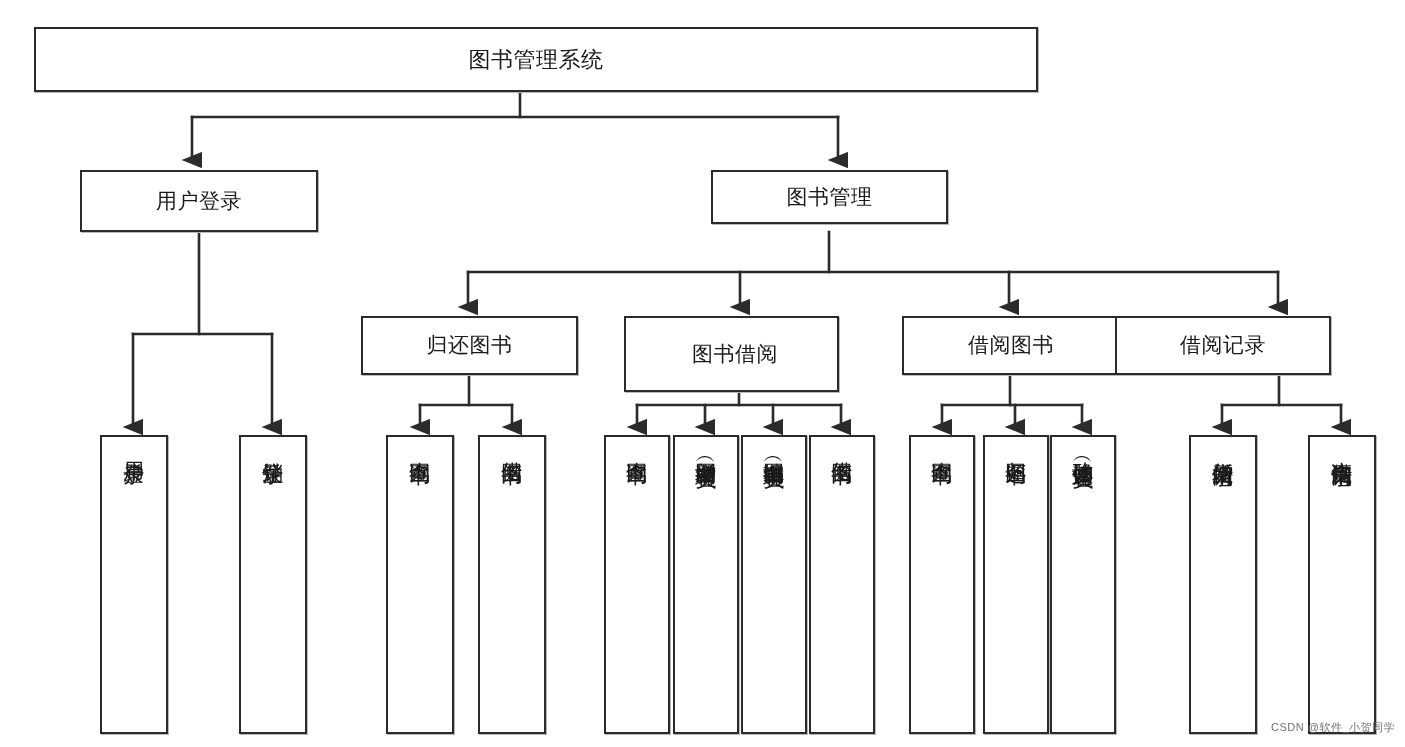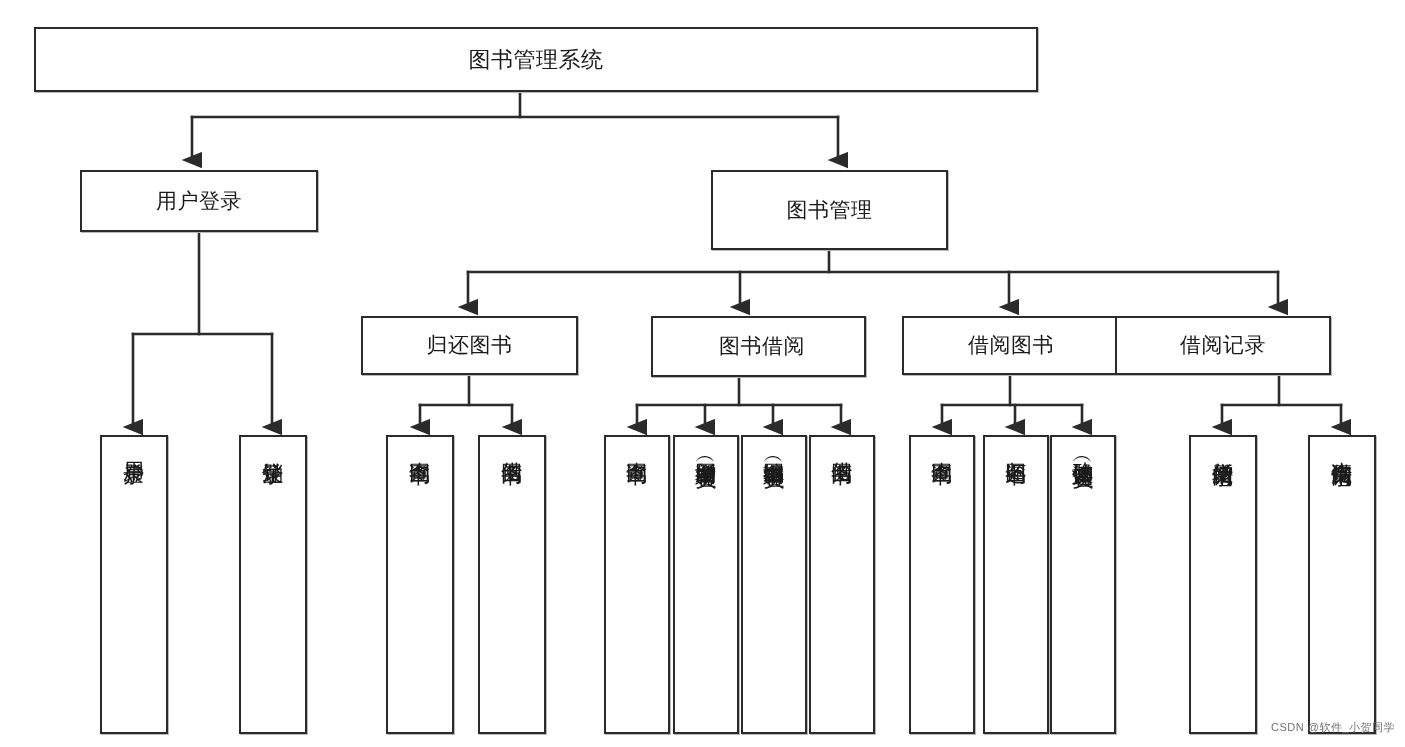--- a/index.html
+++ b/index.html
@@ -135,28 +135,28 @@
     </g>
   </svg>
 
   <div class="node root" id="node-root" style="left: 18px; top: 27px; width: 1004px; height: 65px; margin-left: 16px;">
     <span class="label">图书管理系统</span>
   </div>
 
   <div class="node level2" id="n-l2-0" style="left: 80px; top: 170px; width: 238px; height: 62px;">
     <span class="label">用户登录</span>
   </div>
-  <div class="node level2" id="n-l2-1" style="left: 711px; top: 170px; width: 237px; height: 80px;">
+  <div class="node level2" id="n-l2-1" style="left: 711px; top: 170px; width: 237px; height: 54px;">
     <span class="label">图书管理</span>
   </div>
 
   <div class="node level3" id="n-l3-0" style="left: 361px; top: 316px; width: 217px; height: 59px;">
     <span class="label">归还图书</span>
   </div>
-  <div class="node level3" id="n-l3-1" style="left: 651px; top: 316px; width: 215px; height: 61px; padding-left: 7px;">
+  <div class="node level3" id="n-l3-1" style="left: 624px; top: 316px; width: 215px; height: 76px; padding-left: 7px;">
     <span class="label">图书借阅</span>
   </div>
   <div class="node level3" id="n-l3-2" style="left: 902px; top: 316px; width: 218px; height: 59px;">
     <span class="label">借阅图书</span>
   </div>
   <div class="node level3" id="n-l3-3" style="left: 1115px; top: 316px; width: 216px; height: 59px;">
     <span class="label">借阅记录</span>
   </div>
 
   <div class="node leaf" id="n-lf-0" style="left: 100px; top: 435px; width: 68px; height: 299px;">

